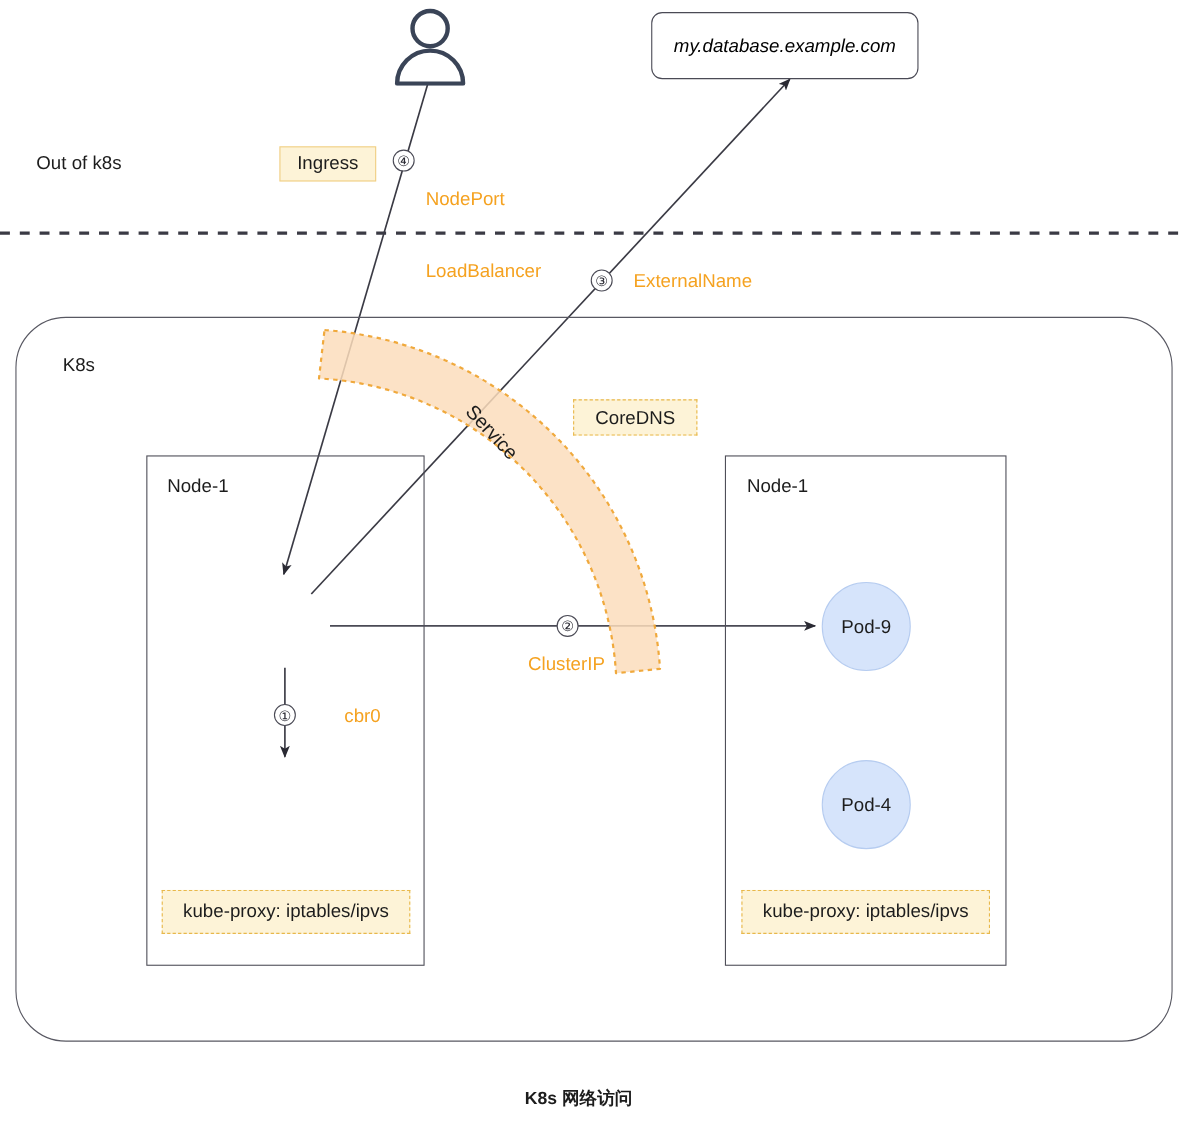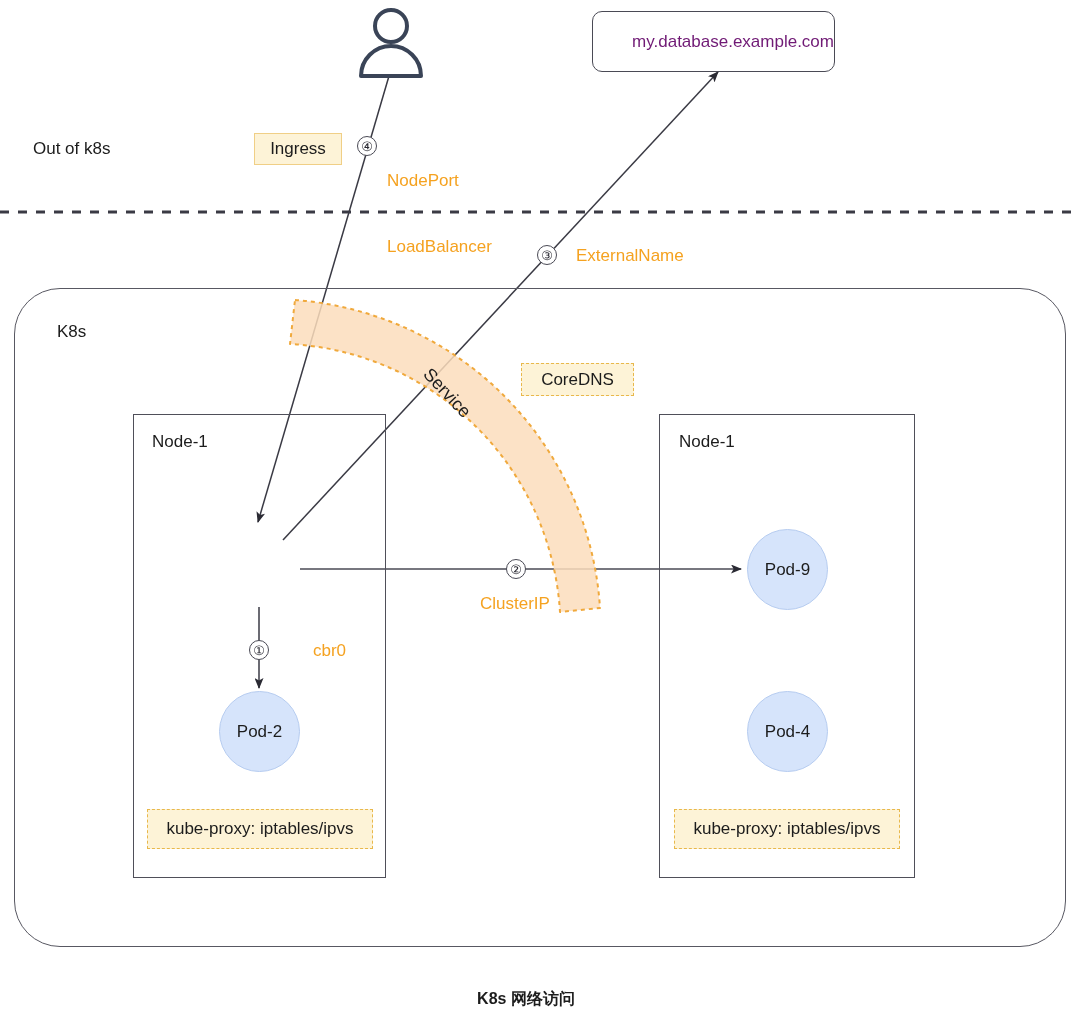--- a/index.html
+++ b/index.html
@@ -58,25 +58,26 @@
   .tagbox.solid-ish { border-style: solid; border-color: #f0cf86; }
 
   
   .endpoint-box {
     position: absolute;
     background: #ffffff;
     border: 1.4px solid #4a4a55;
     border-radius: 10px;
     display: flex;
     align-items: center;
-    justify-content: flex-end;
-    font-size: 17px;
-    color: #701a75;
+    justify-content: center;
+    font-size: 17px;
+    color: #000000;
     box-sizing: border-box;
     white-space: nowrap;
+    font-style: italic;
   }
 
   
   .cluster-box {
     position: absolute;
     border: 1.4px solid #585862;
     border-radius: 46px;
     background: transparent;
     box-sizing: border-box;
   }
@@ -218,23 +219,20 @@
   <div class="svc-arc-label" style="left:434px; top:364px;">Service</div>
 
   <div class="tagbox" style="left:521px; top:363px; width:113px; height:33px;">
     <span>CoreDNS</span>
   </div>
 
   <div class="node-box" style="left:133px; top:414px; width:253px; height:464px;"></div>
   <div class="node-title" style="left:152px; top:432px;">Node-1</div>
 
 
-  <div class="pod idle" style="left:219px; top:691px; width:81px; height:81px;">
-    <span>Pod-2</span>
-  </div>
 
   <div class="step-marker" style="left:249px; top:640px;">
     <span>①</span>
   </div>
   <div class="orange-label" style="left:277px; top:640px;margin-left:36px;">cbr0</div>
 
   <div class="tagbox" style="left:147px; top:809px; width:226px; height:40px;">
     <span>kube-proxy: iptables/ipvs</span>
   </div>
 

